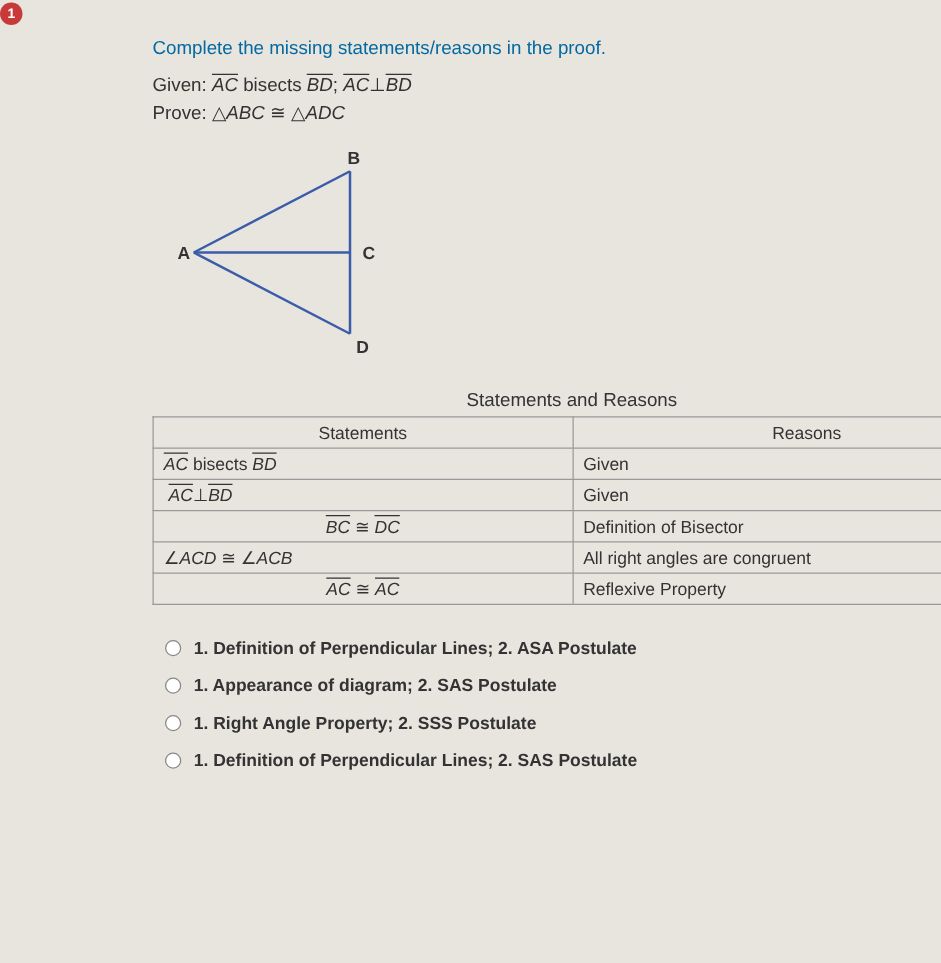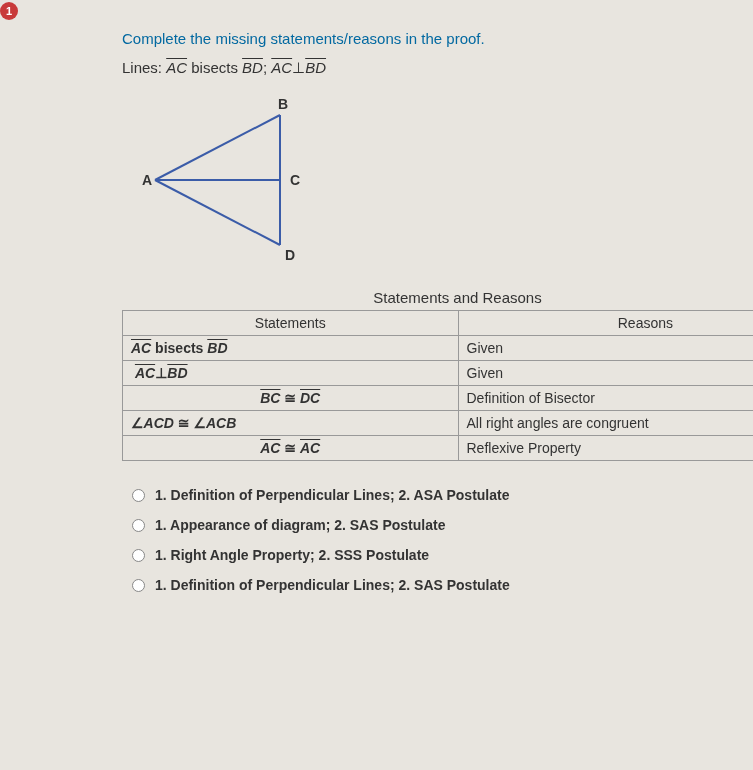--- a/index.html
+++ b/index.html
@@ -89,21 +89,20 @@
       background: #e8e5df;
       font-weight: normal;
       text-align: center;
     }
     table.proof th.reasons {
       text-align: right;
       padding-right: 120px;
     }
     table.proof td.stmt {
       width: 50%;
-      font-weight: bold;
     }
     table.proof td.stmt.center {
       text-align: center;
     }
     table.proof td.reason {
       width: 50%;
     }
     .highlight {
       background: #e6f83a;
     }
@@ -131,24 +130,28 @@
 </head>
 <body>
 
 <div class="badge">1</div>
 
 <div class="content">
 
   <p class="instruction">Complete the missing statements/reasons in the proof.</p>
 
   <p class="given-line">
-    <span>Lines:</span>
+    <span>Given:</span>
     <span class="overline">AC</span><span> bisects </span><span class="overline">BD</span><span>; </span><span class="overline">AC</span><span class="perp">⊥</span><span class="overline">BD</span>
   </p>
 
+  <p class="prove-line">
+    <span>Prove:</span>
+    <span class="triangle-sym">△</span><span class="math-italic">ABC</span><span class="congruent"> ≅ </span><span class="triangle-sym">△</span><span class="math-italic">ADC</span>
+  </p>
 
   <div class="diagram">
     <svg width="200" height="170">
       <line x1="25" y1="85" x2="150" y2="20" stroke="#3b5ca8" stroke-width="2"></line>
       <line x1="25" y1="85" x2="150" y2="150" stroke="#3b5ca8" stroke-width="2"></line>
       <line x1="150" y1="20" x2="150" y2="150" stroke="#3b5ca8" stroke-width="2"></line>
       <line x1="25" y1="85" x2="150" y2="85" stroke="#3b5ca8" stroke-width="2"></line>
       <text x="12" y="90" font-size="14" font-weight="bold" fill="#333">A</text>
       <text x="148" y="14" font-size="14" font-weight="bold" fill="#333">B</text>
       <text x="160" y="90" font-size="14" font-weight="bold" fill="#333">C</text>

